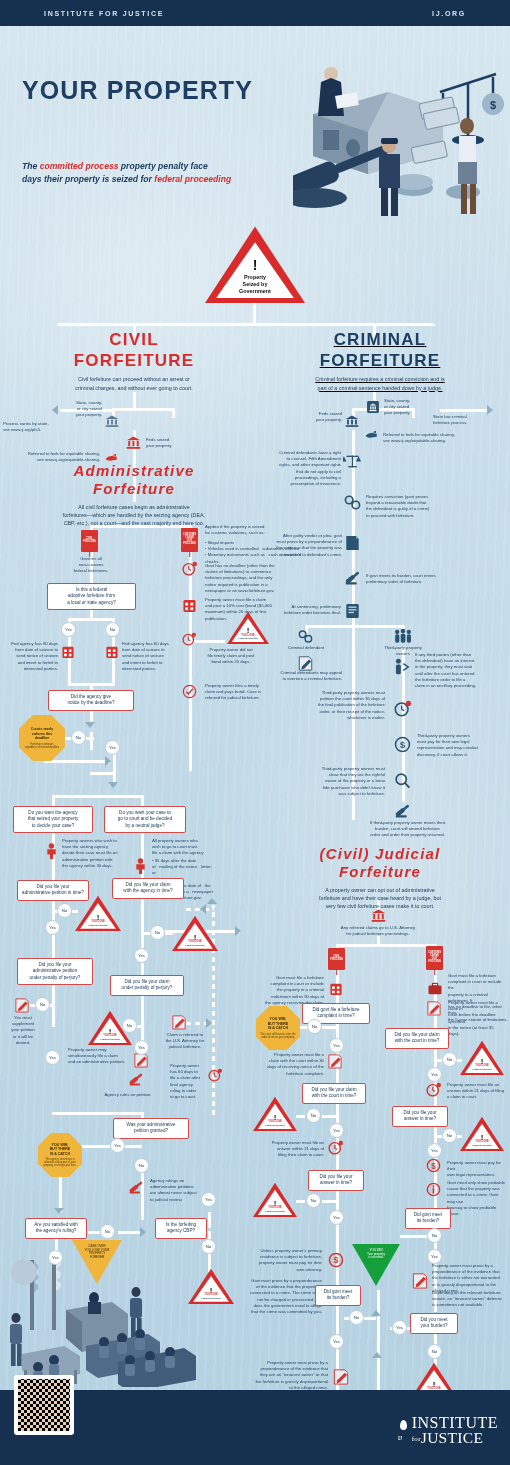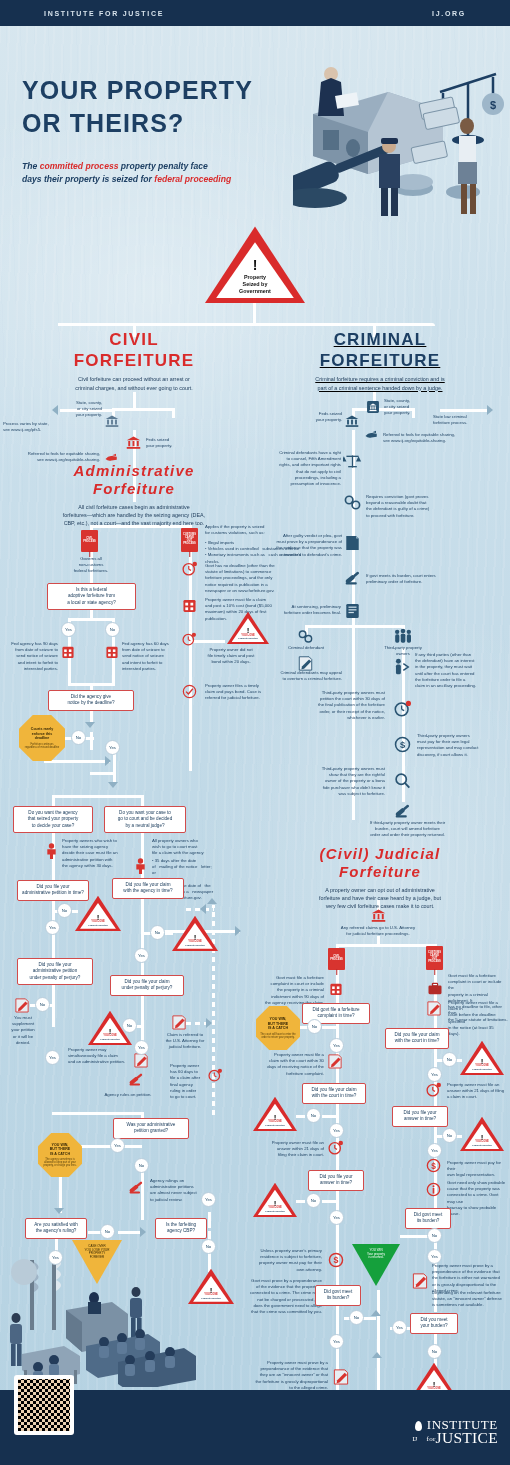--- a/index.html
+++ b/index.html
@@ -44,21 +44,21 @@
   .foottext { position:absolute; left:84px; bottom:18px; color:#fff;
     font-size:10.5px; font-weight:bold; line-height:1.45; z-index:46; }
   .ijlogo { position:absolute; right:12px; bottom:20px; z-index:46;
     color:#fff; text-align:left; display:flex; align-items:center; gap:4px; }
   .ijlogo .flame { width:9px; height:22px; position:relative; }
   .ijlogo .flame:before { content:""; position:absolute; left:1px; top:0; width:7px;height:10px;
     background:#fff; border-radius:50% 50% 50% 50%/60% 60% 40% 40%; }
   .ijlogo .flame:after { content:"IJ"; position:absolute; left:-1px; bottom:0; font-size:7px;
     font-family:"Liberation Serif",serif; letter-spacing:-.5px; }
   .ijwords { font-family:"Liberation Serif", serif; line-height:.92; }
-  .ijwords .l1 { font-size:13px; letter-spacing:.5px;text-align:center; }
+  .ijwords .l1 { font-size:16px; letter-spacing:.5px;text-align:center; }
   .ijwords .l2 { font-size:15.5px; letter-spacing:.3px; }
   .ijwords .l2 sub { font-size:7px; vertical-align:2px; }
 
   
   .hero-title { position:absolute; left:22px; top:74px; z-index:12;
     color:#1d3f63; font-size:25px; font-weight:bold; letter-spacing:1.1px; line-height:1.32; }
   .hero-sub { position:absolute; left:22px; top:160px; z-index:12;
     font-size:8.6px; font-style:italic; font-weight:bold; color:#1d3f63; line-height:1.55; }
   .hero-sub .rd { color:#d92b2b; }
 
@@ -142,21 +142,20 @@
 <div id="page">
   <div class="tex"></div>
 
   <div class="topbar">
     <span>INSTITUTE FOR JUSTICE</span>
     <span>IJ.ORG</span>
   </div>
 
   <div class="hero-title">
     <div>YOUR PROPERTY</div>
-    <div>OR THEIRS?</div>
   </div>
   <div class="hero-sub">
     <div><span>The </span><span class="rd">committed process</span><span> property penalty face</span></div>
     <div><span>days their property is seized for </span><span class="rd">federal proceeding</span></div>
   </div>
 
   <div class="hero-art">
     <svg width="215" height="175" viewBox="0 0 215 175">
 
       <g stroke="#1d3f63" stroke-width="2.5" fill="none">

